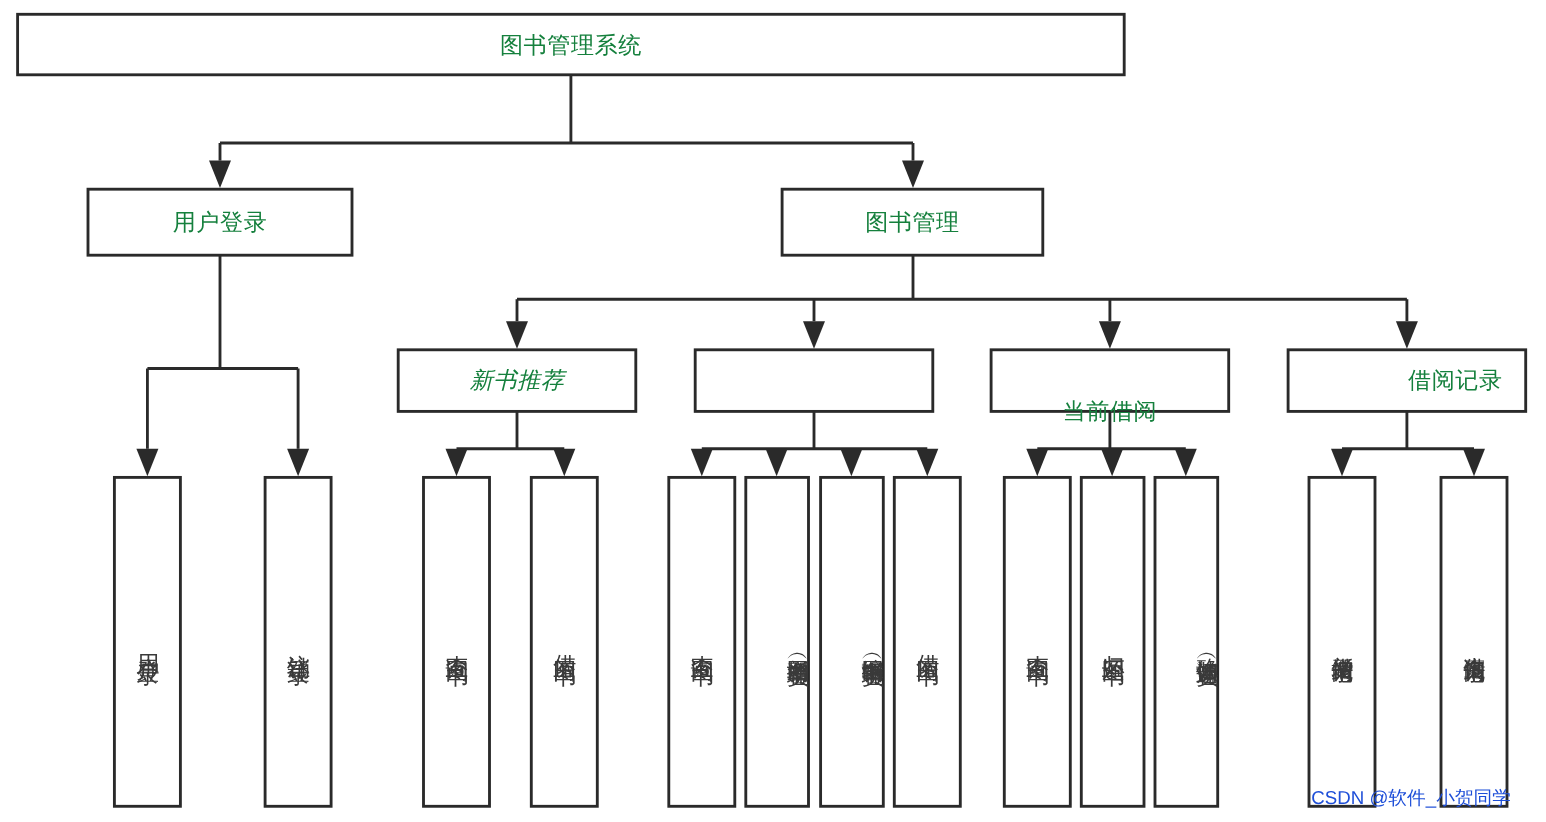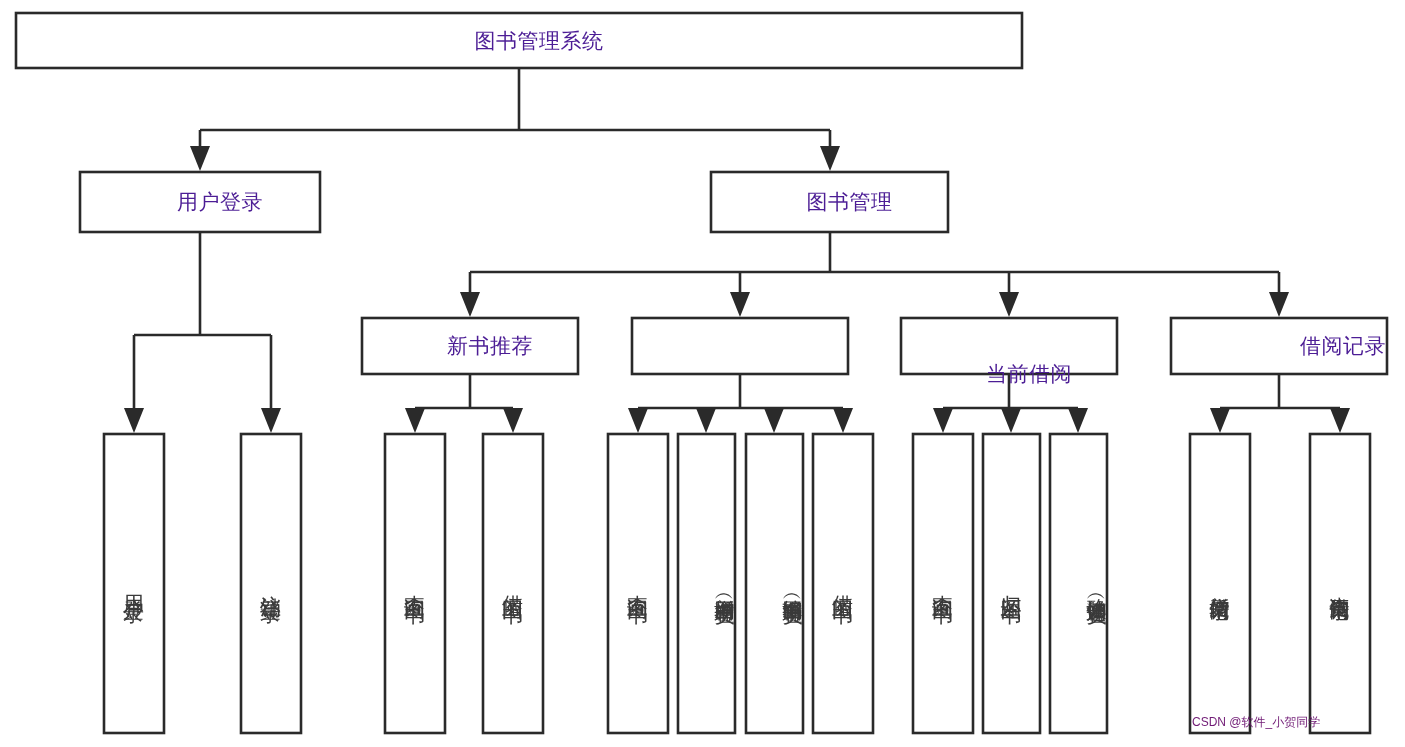--- a/index.html
+++ b/index.html
@@ -39,26 +39,25 @@
   }
   .arrow-head {
     fill: #2a2a2a;
     stroke: none;
   }
   .node-label-h {
     position: absolute;
     display: flex;
     align-items: center;
     justify-content: center;
-    color: #4c1d95;
+    color: #15803d;
     font-size: 21px;
     letter-spacing: 0.5px;
     white-space: nowrap;
     pointer-events: none;
-    padding-left: 20px;
   }
   .node-label-v {
     position: absolute;
     display: flex;
     align-items: center;
     justify-content: center;
     color: #3a3a3a;
     font-size: 21px;
     writing-mode: vertical-rl;
     text-orientation: upright;
@@ -66,22 +65,22 @@
     line-height: 1;
     white-space: nowrap;
     pointer-events: none;
   }
   .node-label-v.tight {
     letter-spacing: 1px;
     font-size: 20px;
   }
   .watermark {
     position: absolute;
-    color: #701a75;
-    font-size: 12px;
+    color: #1d4ed8;
+    font-size: 17px;
     white-space: nowrap;
     pointer-events: none;
   }
 </style>
 </head>
 <body>
 
 <div id="diagram-root">
 
   <svg id="flow-svg" viewBox="0 0 1405 747">
@@ -177,21 +176,21 @@
       <polygon class="arrow-head" points="1210,408 1230,408 1220,433"></polygon>
       <polygon class="arrow-head" points="1330,408 1350,408 1340,433"></polygon>
     </g>
   </svg>
 
   <div class="node-label-h" style="left:16px; top:13px; width:1006px; height:55px;">图书管理系统</div>
 
   <div class="node-label-h" style="left:80px; top:172px; width:240px; height:60px;">用户登录</div>
   <div class="node-label-h" style="left:711px; top:172px; width:237px; height:60px;">图书管理</div>
 
-  <div class="node-label-h" style="left:362px; top:318px; width:216px; height:56px;">新书推荐</div>
+  <div class="node-label-h" style="left:362px; top:318px; width:216px; height:56px;font-style:italic;">新书推荐</div>
   <div class="node-label-h" style="left:901px; top:318px; width:216px; height:56px;margin-top:28px;">当前借阅</div>
   <div class="node-label-h" style="left:1171px; top:318px; width:216px; height:56px;margin-left:44px;">借阅记录</div>
 
   <div class="node-label-v" style="left:104px; top:434px; width:60px; height:299px;">用户登录</div>
   <div class="node-label-v" style="left:241px; top:434px; width:60px; height:299px;">注销登录</div>
 
   <div class="node-label-v" style="left:385px; top:434px; width:60px; height:299px;">查询图书</div>
   <div class="node-label-v" style="left:483px; top:434px; width:60px; height:299px;">借阅图书</div>
 
   <div class="node-label-v" style="left:608px; top:434px; width:60px; height:299px;">查询图书</div>

